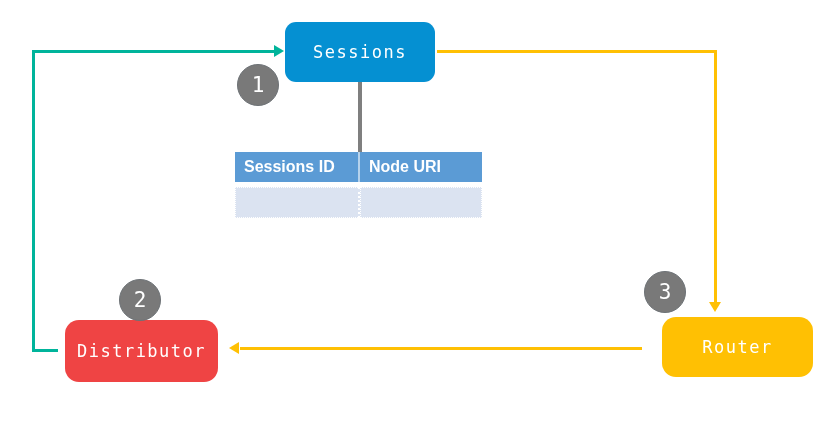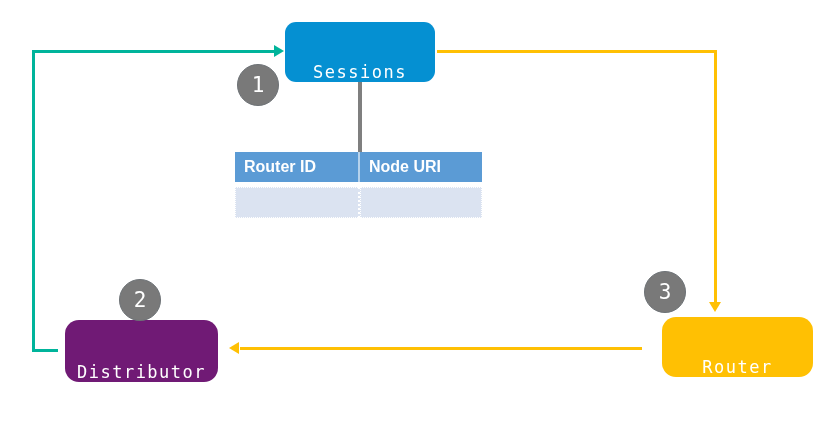--- a/index.html
+++ b/index.html
@@ -2,25 +2,25 @@
 <html><head>
 <meta charset="utf-8">
 <style>
   html,body{margin:0;padding:0;background:#fff;}
   #canvas{
     position:relative;width:825px;height:425px;background:#ffffff;
     overflow:hidden;font-family:"DejaVu Sans Mono","Liberation Mono",monospace;
   }
   
   .node{
-    position:absolute;display:flex;align-items:flex-end;justify-content:center;
+    position:absolute;display:flex;align-items:center;justify-content:center;
     color:#ffffff;font-size:17px;letter-spacing:1.5px;border-radius:11px;
   }
   #node-sessions   {left:285px;top:22px;width:150px;height:60px;background:#0590d2;}
-  #node-distributor{left:65px;top:320px;width:153px;height:62px;background:#701a75;border-radius:14px;}
+  #node-distributor{left:65px;top:320px;width:153px;height:62px;background:#ef4444;border-radius:14px;}
   #node-router     {left:662px;top:317px;width:151px;height:60px;background:#ffc003;border-radius:14px;}
   
   .step{
     position:absolute;width:42px;height:42px;border-radius:50%;
     background:#797979;border:1px solid #6d7276;box-sizing:border-box;
     display:flex;align-items:center;justify-content:center;
     color:#fff;font-size:21px;
   }
   #step-1{left:237px;top:64px;}
   #step-2{left:119px;top:279px;}
@@ -113,21 +113,21 @@
   </div>
   <div class="step" id="step-2">
     <span>2</span>
   </div>
   <div class="step" id="step-3">
     <span>3</span>
   </div>
 
   <div id="session-table">
     <div class="t-header">
-      <div class="cell c1">Router ID</div>
+      <div class="cell c1">Sessions ID</div>
       <div class="cell c2">Node URI</div>
     </div>
     <div class="t-gap"></div>
     <div class="t-row">
       <div class="cell c1"></div>
       <div class="cell c2"></div>
     </div>
   </div>
 
 </div>

